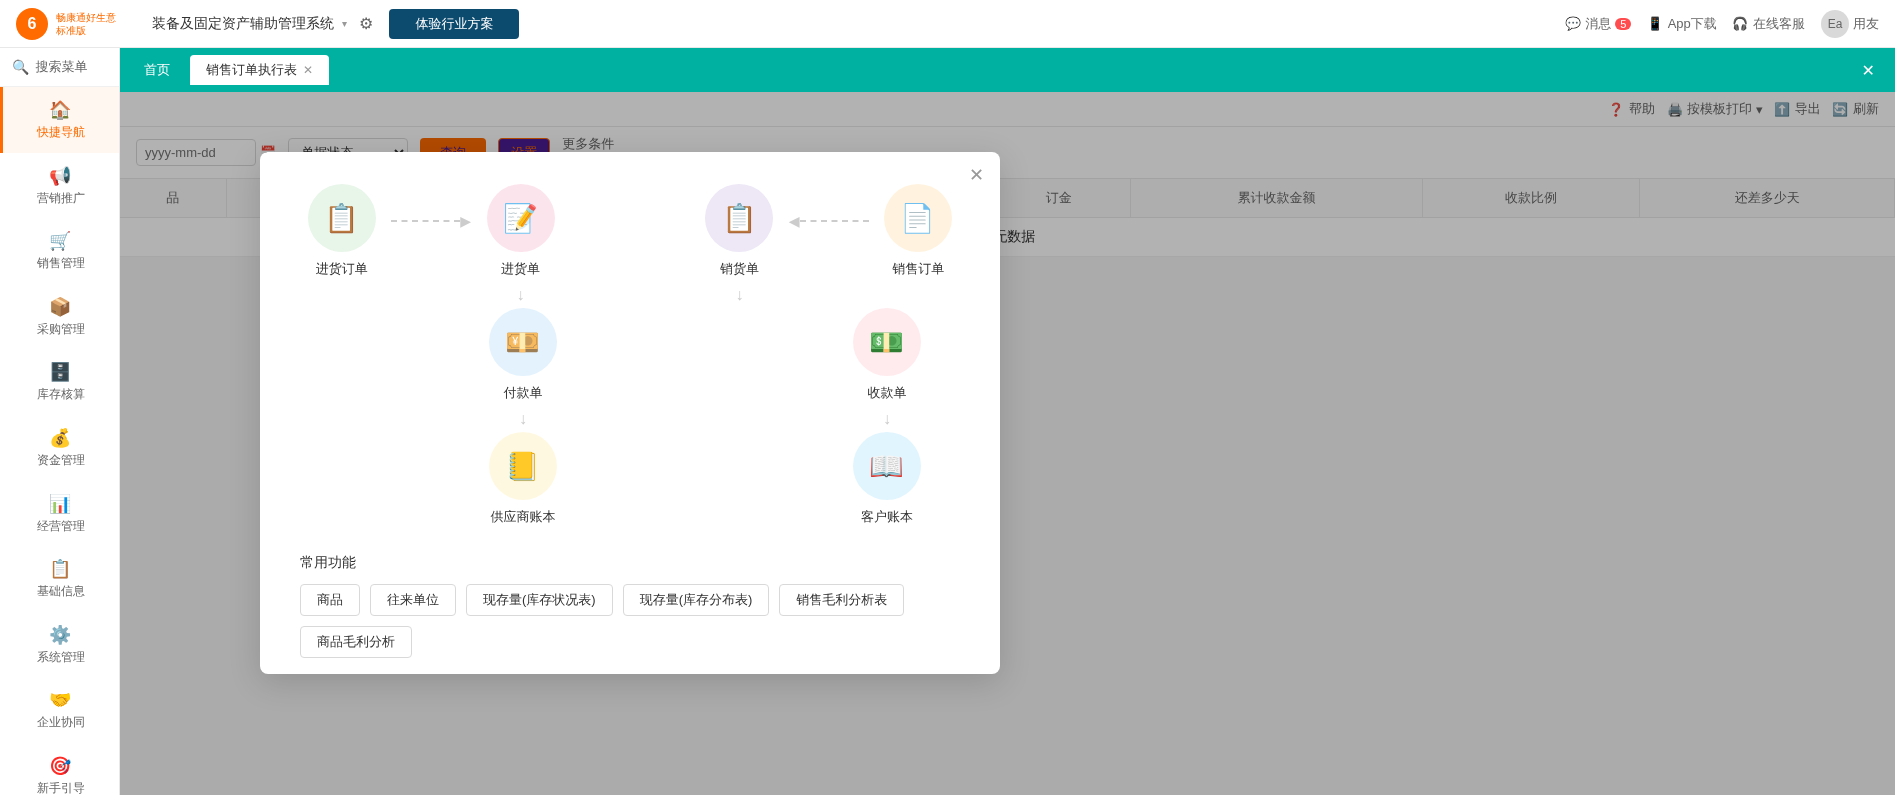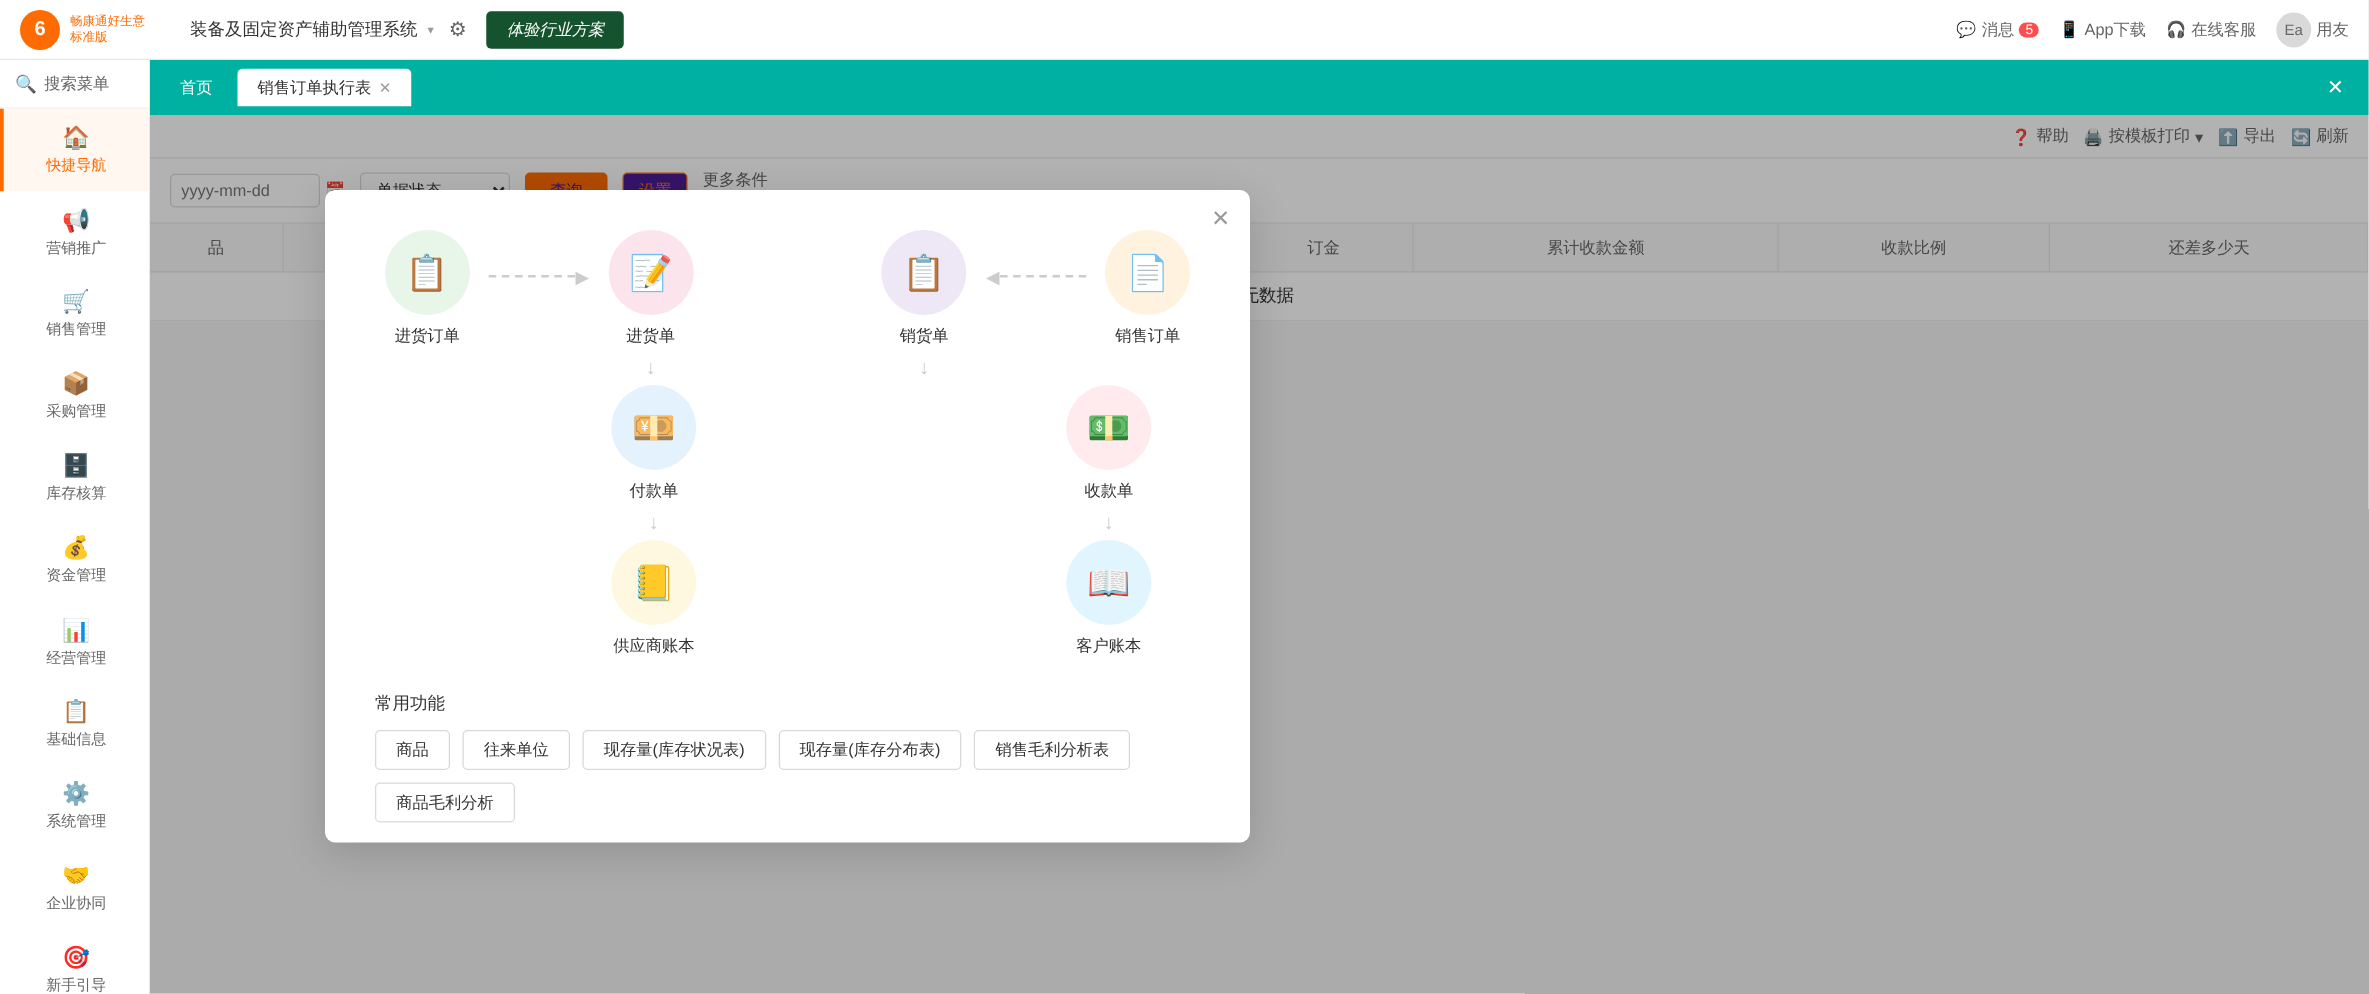--- a/index.html
+++ b/index.html
@@ -11,22 +11,22 @@
       padding: 0 16px; border-bottom: 1px solid #e8e8e8; position: relative; z-index: 100;
     }
     .logo-area { display: flex; align-items: center; width: 120px; }
     .logo-icon { width: 32px; height: 32px; background: #ff6b00; border-radius: 50%; display: flex; align-items: center; justify-content: center; color: white; font-size: 16px; font-weight: bold; margin-right: 8px; }
     .logo-text { font-size: 10px; color: #ff6b00; line-height: 1.3; }
     .system-title { display: flex; align-items: center; margin-left: 16px; font-size: 14px; color: #333; font-weight: 500; }
     .system-title-text { margin-right: 8px; }
     .dropdown-arrow { color: #999; font-size: 10px; }
     .gear-btn { margin-left: 12px; color: #666; cursor: pointer; font-size: 16px; }
     .experience-btn {
-      margin-left: 16px; background: #14532d; color: white; border: none;
-      padding: 6px 16px; border-radius: 4px; cursor: pointer; font-size: 13px; font-style: italic;
+      margin-left: 16px; background: #0c4a6e; color: white; border: none;
+      padding: 6px 26px; border-radius: 4px; cursor: pointer; font-size: 13px;
     }
     .header-right { margin-left: auto; display: flex; align-items: center; gap: 16px; }
     .header-action { display: flex; align-items: center; gap: 4px; color: #666; font-size: 13px; cursor: pointer; }
     .badge { background: #ff4d4f; color: white; border-radius: 10px; padding: 0 5px; font-size: 11px; min-width: 16px; text-align: center; }
     .avatar { width: 28px; height: 28px; background: #d9d9d9; border-radius: 50%; display: flex; align-items: center; justify-content: center; color: #666; font-size: 12px; }
 
     
     .layout { display: flex; height: calc(100vh - 48px); }
 
     

